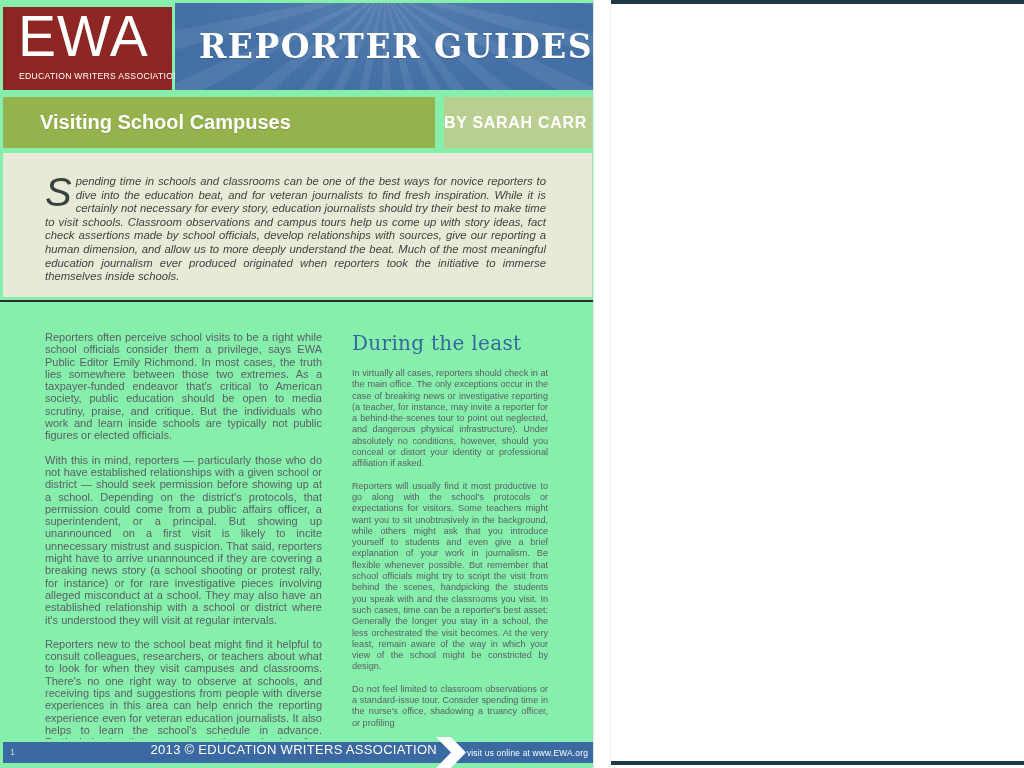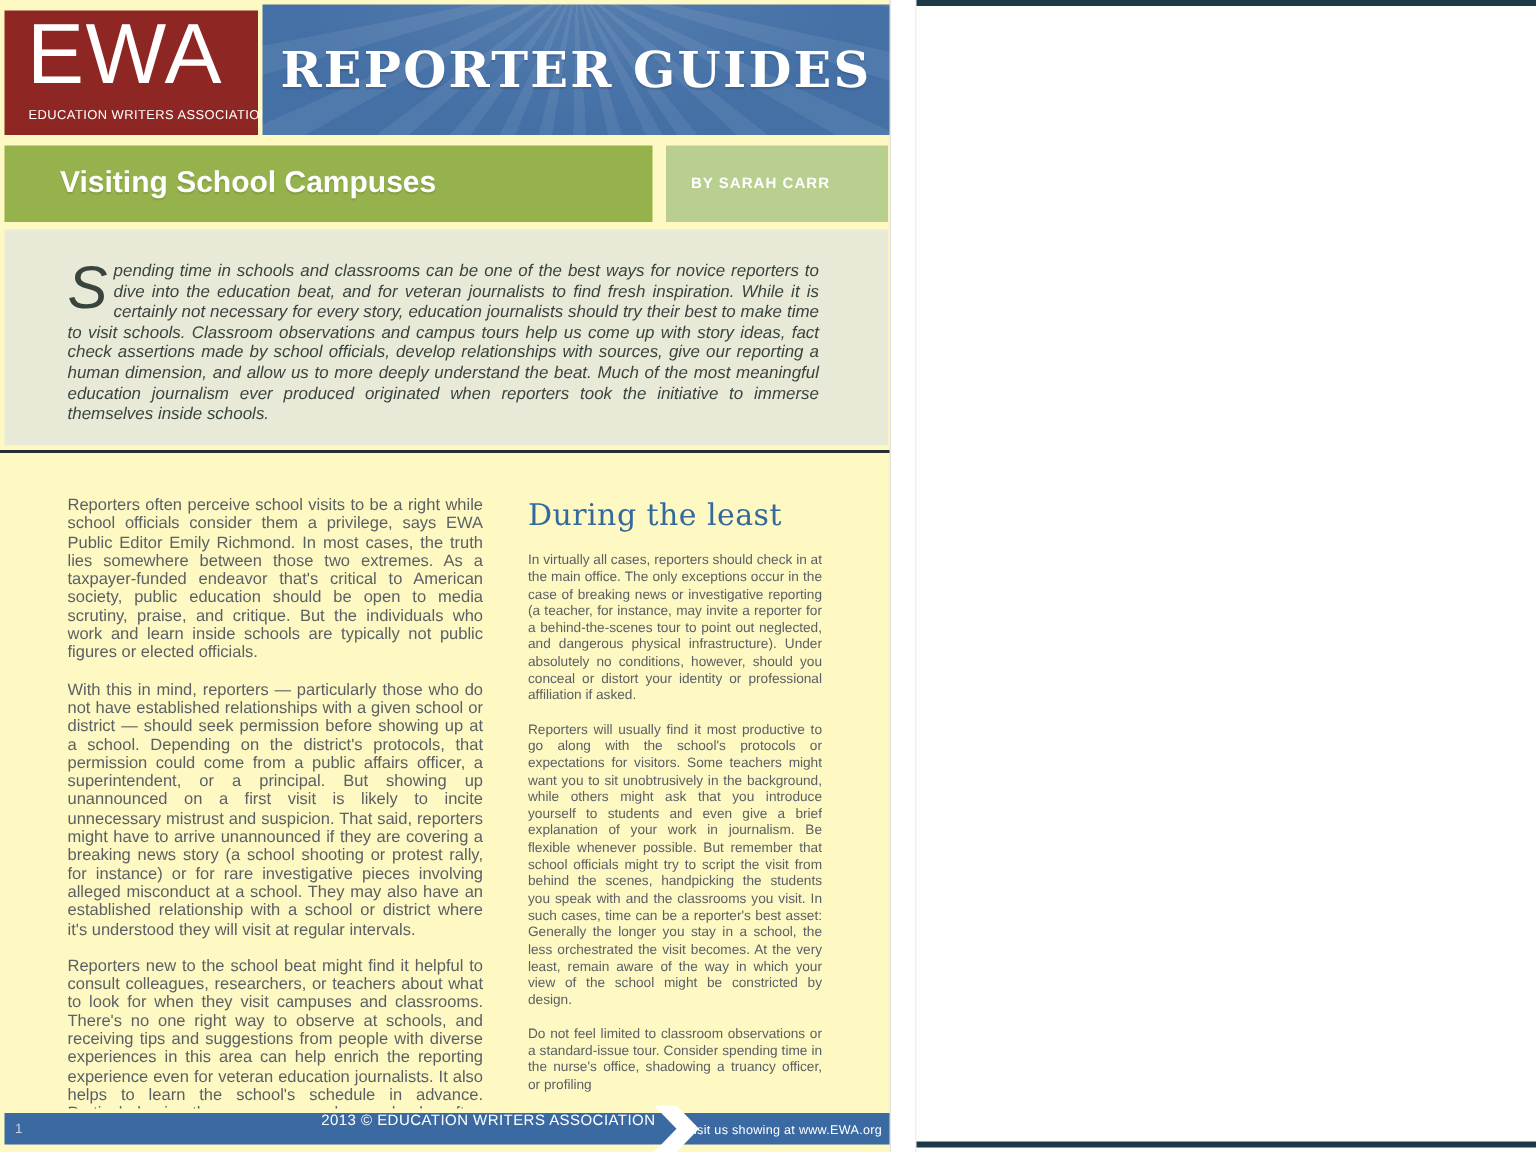--- a/index.html
+++ b/index.html
@@ -1,57 +1,57 @@
 <!DOCTYPE html>
 <html><head>
 <meta charset="utf-8">
 <style>
   html,body{margin:0;padding:0;background:#ffffff;}
   body{width:1024px;height:768px;font-family:"Liberation Sans",sans-serif;}
   .stage{position:relative;width:1024px;height:768px;background:#ffffff;overflow:hidden;}
 
   
-  .page1{position:absolute;left:0;top:0;width:593px;height:768px;background:#fef9c3;border-right:1px solid #e3e3e3;}
+  .page1{position:absolute;left:0;top:0;width:593px;height:768px;background:#86efac;border-right:1px solid #e3e3e3;}
 
   
   .logo-box{position:absolute;left:3px;top:7px;width:169px;height:83px;background:#8e2723;}
   .logo-acronym{position:absolute;left:15px;top:-3px;color:#ffffff;font-size:57px;line-height:64px;font-weight:400;letter-spacing:1px;}
   .logo-subtitle{position:absolute;left:16px;top:64px;color:#ffffff;font-size:8.6px;letter-spacing:0.3px;white-space:nowrap;}
   .banner{position:absolute;left:175px;top:3px;width:418px;height:87px;background-color:#4470a6;
     background-image:
       radial-gradient(ellipse at 50% -10%, rgba(255,255,255,0.10), rgba(255,255,255,0) 65%),
       repeating-conic-gradient(from 150deg at 50% -15%, rgba(255,255,255,0.07) 0deg 5deg, rgba(255,255,255,0) 5deg 13deg);
-    display:flex;align-items:center;justify-content:center;}
+    display:flex;align-items:center;justify-content:flex-end;}
   .banner-title{color:#ffffff;font-family:"DejaVu Serif","Liberation Serif",serif;font-weight:700;font-size:33px;letter-spacing:1.5px;white-space:nowrap;text-shadow:0 1px 1px rgba(0,0,0,0.15);}
 
   
   .title-main{position:absolute;left:3px;top:97px;width:432px;height:51px;background:#95b24d;}
   .title-main .t{position:absolute;left:37px;top:0;line-height:51px;color:#ffffff;font-size:20px;font-weight:700;white-space:nowrap;text-shadow:0 1px 1px rgba(0,0,0,0.12);}
   .byline-box{position:absolute;left:444px;top:97px;width:148px;height:51px;background:#b9cf90;text-align:center;}
-  .byline-box .t{display:inline-block;padding-right:22px;line-height:51px;color:#ffffff;font-size:10px;font-weight:700;letter-spacing:0.7px;white-space:nowrap;}
+  .byline-box .t{display:inline-block;padding-right:22px;line-height:51px;color:#ffffff;font-size:16px;font-weight:700;letter-spacing:0.7px;white-space:nowrap;}
 
   
   .intro{position:absolute;left:3px;top:153px;width:589px;height:144px;background:#e9e9d8;}
   .intro-inner{position:absolute;left:42px;right:46px;top:22px;font-style:italic;font-size:11.3px;line-height:13.6px;text-align:justify;color:#39443e;}
   .dropcap{float:left;font-size:40px;line-height:30px;padding:2px 4px 0 0;font-style:italic;color:#39443e;}
 
   .rule{position:absolute;left:0;top:300px;width:593px;height:2px;background:#272c30;}
 
   
   .col{position:absolute;top:331px;height:408px;overflow:hidden;}
   .col-left{left:45px;width:277px;}
   .col-right{left:352px;width:196px;}
   .col-heading{font-family:"DejaVu Serif","Liberation Serif",serif;font-size:20px;font-weight:500;color:#35699e;letter-spacing:0.3px;margin:0 0 13px 0;}
   .col-left p{font-size:11px;line-height:12.3px;text-align:justify;color:#5b6065;margin:0 0 12px 0;}
   .col-right p{font-size:9.1px;line-height:11.3px;text-align:justify;color:#5b6065;margin:0 0 11px 0;}
 
   
   .footer{position:absolute;left:3px;top:742px;width:590px;height:21px;background:#3b69a1;}
   .footer-page{position:absolute;left:7px;top:5px;font-size:9px;color:#c6d2e2;}
-  .footer-copy{position:absolute;right:156px;top:0;font-size:10px;letter-spacing:0.3px;color:#ffffff;white-space:nowrap;}
+  .footer-copy{position:absolute;right:156px;top:0;font-size:13px;letter-spacing:0.3px;color:#ffffff;white-space:nowrap;}
   .footer-link{position:absolute;right:5px;top:6px;font-size:8.4px;letter-spacing:0.2px;color:#ffffff;white-space:nowrap;text-decoration:none;}
   .footer-chevron{position:absolute;left:431px;top:-5px;width:32px;height:31px;}
 
   
   .page2{position:absolute;left:610px;top:0;width:414px;height:768px;background:#ffffff;border-left:1px solid #efefef;}
   .page2-topline{position:absolute;left:0;top:0;width:100%;height:4px;background:#1d3948;}
   .page2-bottomline{position:absolute;left:0;top:761px;width:100%;height:4px;background:#1d3948;}
 </style>
 </head>
 <body>
@@ -96,21 +96,21 @@
       <p>Reporters will usually find it most productive to go along with the school's protocols or expectations for visitors. Some teachers might want you to sit unobtrusively in the background, while others might ask that you introduce yourself to students and even give a brief explanation of your work in journalism. Be flexible whenever possible. But remember that school officials might try to script the visit from behind the scenes, handpicking the students you speak with and the classrooms you visit. In such cases, time can be a reporter's best asset: Generally the longer you stay in a school, the less orchestrated the visit becomes. At the very least, remain aware of the way in which your view of the school might be constricted by design.</p>
       <p>Do not feel limited to classroom observations or a standard-issue tour. Consider spending time in the nurse's office, shadowing a truancy officer, or profiling</p>
     </div>
 
     <div class="footer">
       <span class="footer-page">1</span>
       <span class="footer-copy">2013 © EDUCATION WRITERS ASSOCIATION</span>
       <svg class="footer-chevron" viewBox="0 0 32 31" xmlns="http://www.w3.org/2000/svg">
         <polygon points="2,0 17,0 32,15.5 17,31 2,31 17,15.5" fill="#ffffff"></polygon>
       </svg>
-      <a class="footer-link" href="#">visit us showing at www.EWA.org</a>
+      <a class="footer-link" href="#">visit us online at www.EWA.org</a>
     </div>
   </div>
 
   <div class="page2">
     <div class="page2-topline"></div>
     <div class="page2-bottomline"></div>
   </div>
 
 </div>
 

